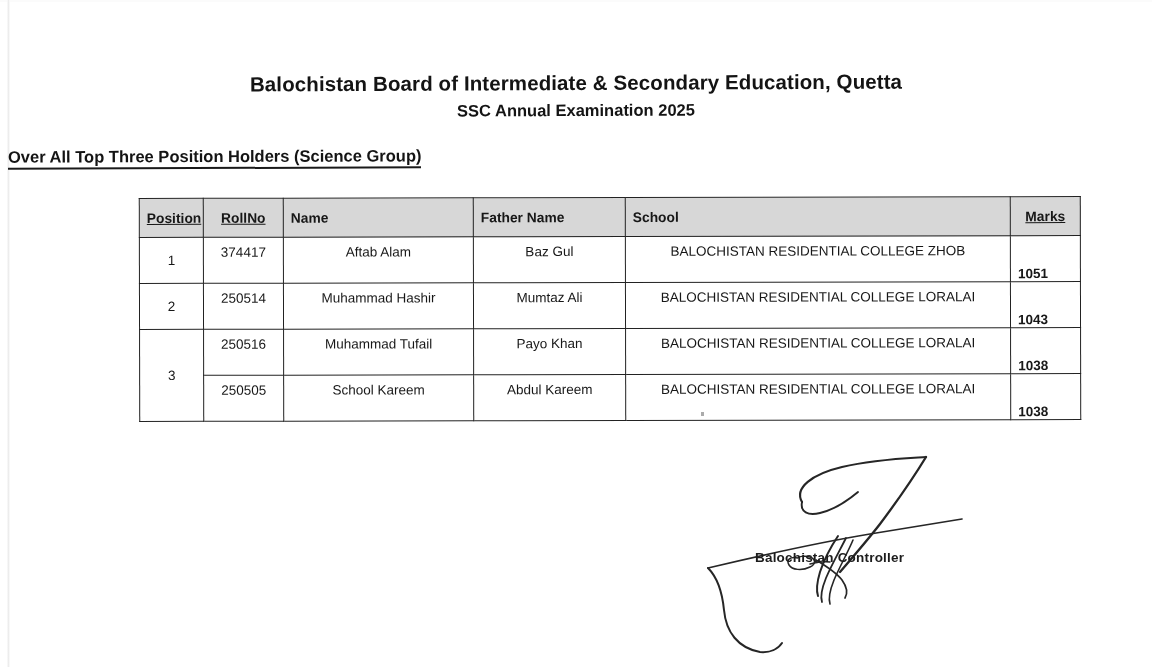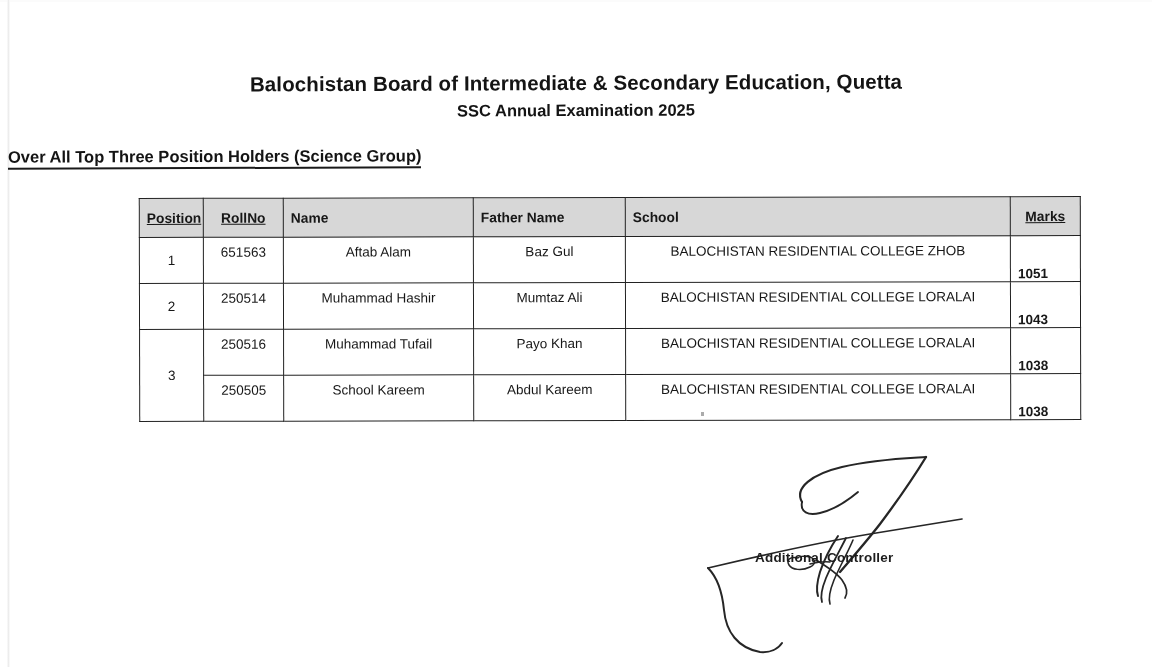--- a/index.html
+++ b/index.html
@@ -222,21 +222,21 @@
           <th class="ta-center">RollNo</th>
           <th class="ta-left">Name</th>
           <th class="ta-left">Father Name</th>
           <th class="ta-left">School</th>
           <th class="ta-center th-marks">Marks</th>
         </tr>
       </thead>
       <tbody>
         <tr class="data-row">
           <td class="cell-position">1</td>
-          <td class="cell-rollno">651563</td>
+          <td class="cell-rollno">374417</td>
           <td class="cell-name">Aftab Alam</td>
           <td class="cell-father">Baz Gul</td>
           <td class="cell-school">BALOCHISTAN RESIDENTIAL COLLEGE ZHOB</td>
           <td class="cell-marks">1051</td>
         </tr>
         <tr class="data-row">
           <td class="cell-position">2</td>
           <td class="cell-rollno">250514</td>
           <td class="cell-name">Muhammad Hashir</td>
           <td class="cell-father">Mumtaz Ali</td>
@@ -278,16 +278,16 @@
 
         <path d="M148 96 C 140 108, 134 120, 130 132 C 127 142, 126 150, 128 156" stroke-width="2.0"></path>
         <path d="M156 98 C 150 110, 142 124, 136 138 C 132 148, 130 156, 132 162" stroke-width="1.8"></path>
         <path d="M163 100 C 158 112, 150 126, 144 140 C 140 150, 138 158, 140 164" stroke-width="1.6"></path>
         <path d="M126 120 C 136 126, 146 132, 152 140 C 157 147, 158 153, 155 158" stroke-width="1.7"></path>
 
         <path d="M108 118 C 100 116, 96 120, 99 125 C 102 130, 112 131, 120 127 C 126 124, 126 119, 120 117 C 114 115, 108 117, 108 118 Z" stroke-width="1.5"></path>
         <path d="M120 124 C 128 122, 134 121, 140 122" stroke-width="1.5"></path>
       </g>
     </svg>
-    <div class="signature-label">Additional Controller</div>
+    <div class="signature-label">Balochistan Controller</div>
   </div>
 
 </div>
 
 </body></html>

